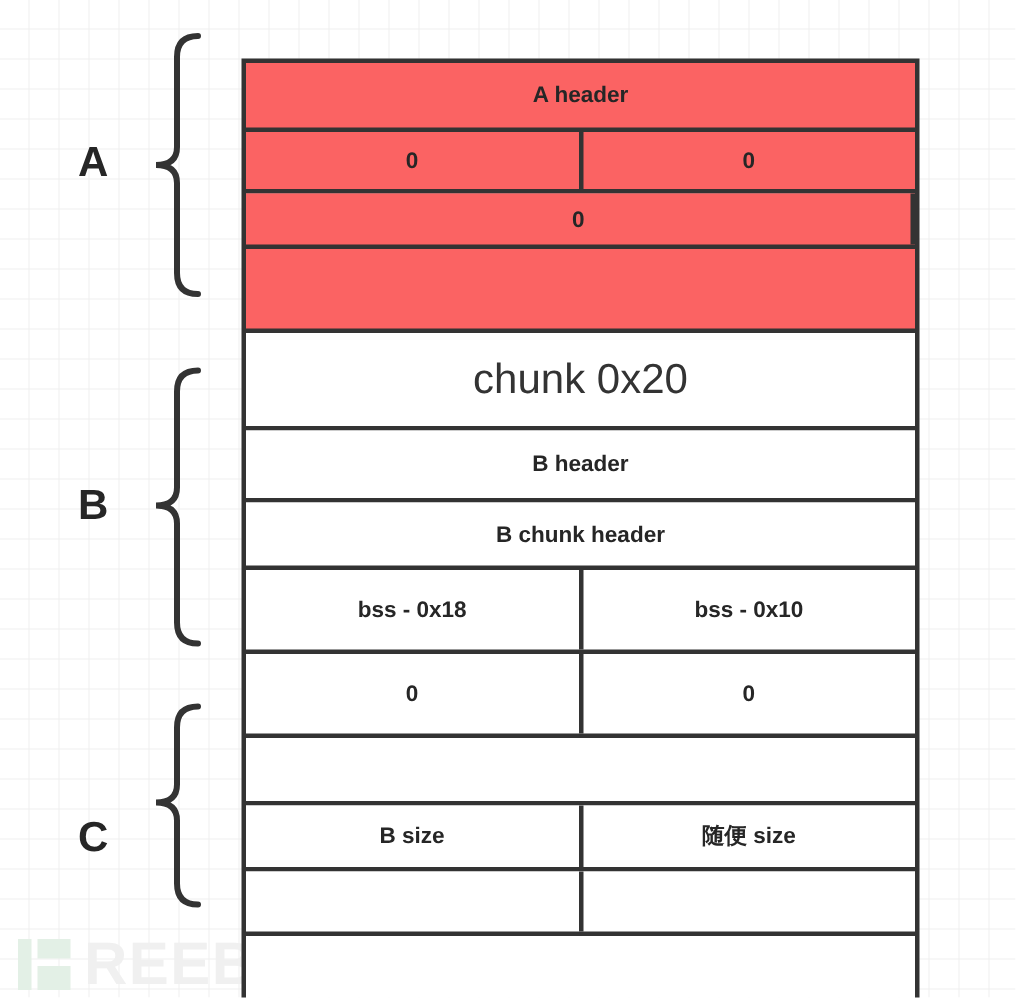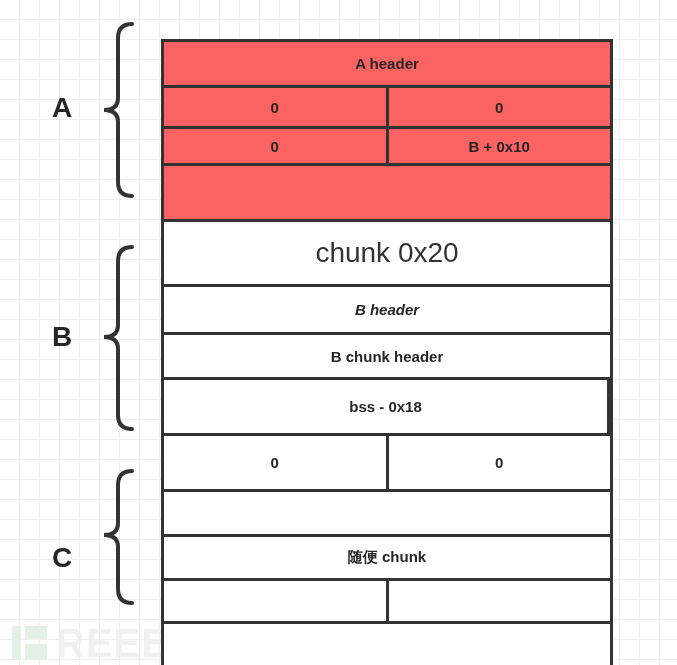--- a/index.html
+++ b/index.html
@@ -89,21 +89,21 @@
 
   .row-red  { background: #fb6363; }
   .row-white{ background: #ffffff; }
 
   
   .h46 { height: 46px; }
   .h41 { height: 41px; }
   .h37 { height: 37px; }
   .h40 { height: 56px; }
   .h65 { height: 65px; }
-  .h48 { height: 48px; font-style: italic; }
+  .h48 { height: 48px; }
   .h45 { height: 45px; }
   .h44 { height: 44px; }
   .h43 { height: 43px; }
 
   .big-label {
     font-size: 28px;
     font-weight: 400;
     color: #333333;
   }
 
@@ -155,55 +155,56 @@
       <div class="cell">A header</div>
     </div>
 
     <div class="mem-row row-red h41">
       <div class="cell split-left">0</div>
       <div class="cell">0</div>
     </div>
 
     <div class="mem-row row-red h37">
       <div class="cell split-left">0</div>
-      <div class="cell">B + 0x10</div>
     </div>
 
     <div class="mem-row row-red h40">
       <div class="cell"></div>
     </div>
 
     <div class="mem-row row-white h65">
       <div class="cell big-label">chunk 0x20</div>
     </div>
 
     <div class="mem-row row-white h48">
       <div class="cell">B header</div>
     </div>
 
     <div class="mem-row row-white h45">
       <div class="cell">B chunk header</div>
     </div>
 
     <div class="mem-row row-white h40">
       <div class="cell split-left">bss - 0x18</div>
+      <div class="cell">bss - 0x10</div>
     </div>
 
     <div class="mem-row row-white h40">
       <div class="cell split-left">0</div>
       <div class="cell">0</div>
     </div>
 
     <div class="mem-row row-white h45">
       <div class="cell"></div>
     </div>
 
 
     <div class="mem-row row-white h44">
-      <div class="cell">随便 chunk</div>
+      <div class="cell split-left">B size</div>
+      <div class="cell">随便 size</div>
     </div>
 
     <div class="mem-row row-white h43">
       <div class="cell split-left"></div>
       <div class="cell"></div>
     </div>
 
     <div class="mem-row row-white h43">
       <div class="cell"></div>
     </div>

